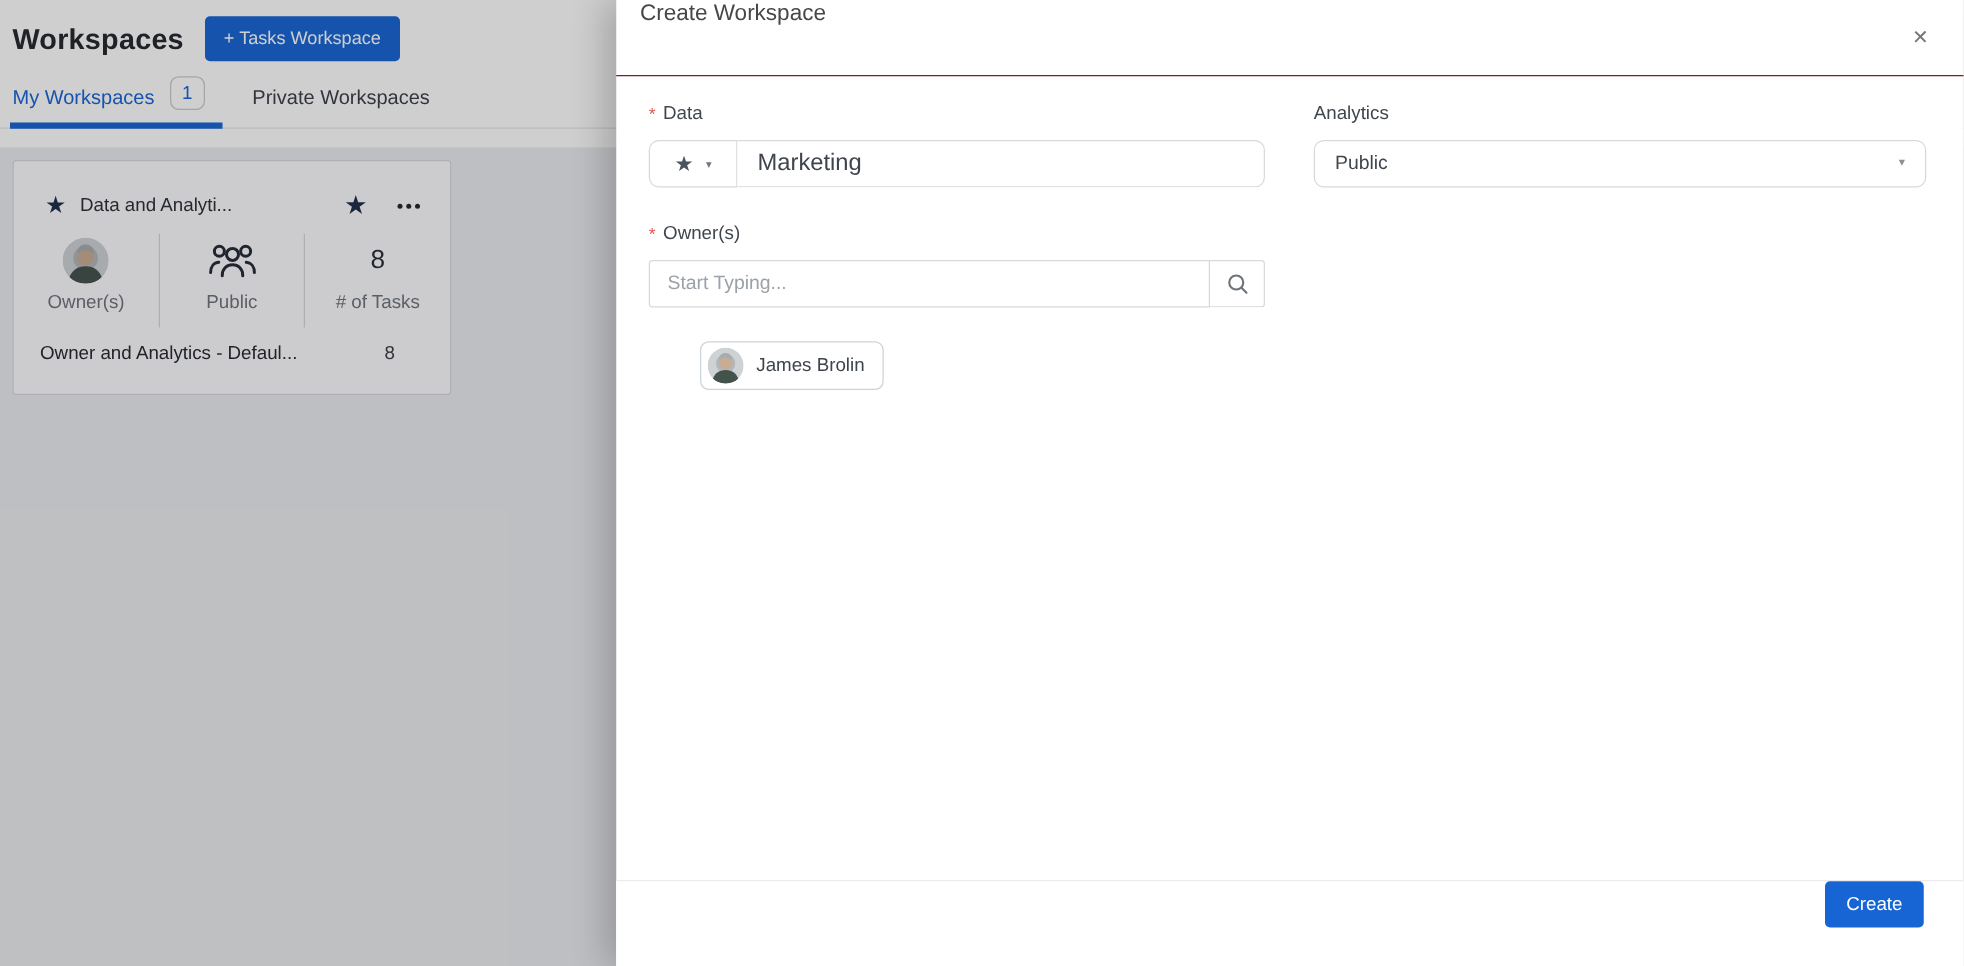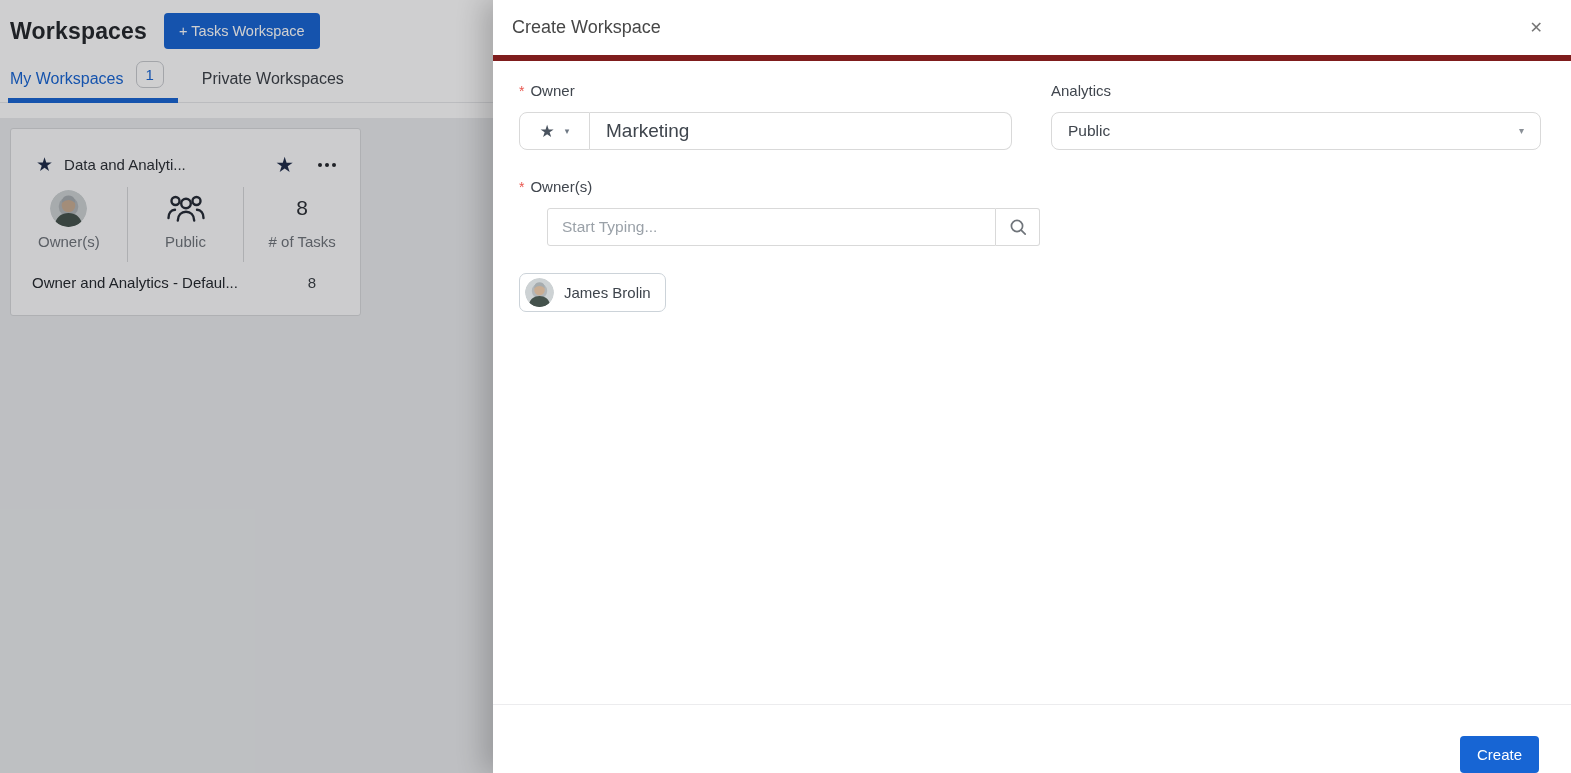--- a/index.html
+++ b/index.html
@@ -45,51 +45,51 @@
   .board-count { margin-left:auto; color:#3a3f45; }
 
   .card-footer { border-top:1px solid #d6d8da; padding:13px 16px 15px; background:#fafafb; border-radius:0 0 3px 3px; }
   .add-board-link { font-size:15px; color:#49566b; text-decoration:underline; cursor:pointer; }
 
   
   .backdrop { position:absolute; inset:0; background:rgba(15,17,20,0.2); }
 
   
   .drawer { position:absolute; top:0; left:493px; right:0; bottom:0; background:#fff; box-shadow:-10px 0 26px rgba(0,0,0,0.20); }
-  .drawer-header { height:61px; display:flex; align-items:center; padding:0 24px 0 19px; border-bottom:6px solid #7f1d1d; }
+  .drawer-header { height:61px; display:flex; padding:0 24px 0 19px; border-bottom:1px solid #7f1d1d; }
   .drawer-title { font-size:18px; color:#474747; font-weight:500; }
   .close-btn { margin-left:auto; font-size:16px; color:#767676; background:none; border:none; cursor:pointer; font-family:inherit; padding:4px; }
 
   .drawer-body { padding:21px 30px 0 26px; }
   .form-grid { display:flex; }
   .col-left { width:493px; }
   .col-right { width:491px; margin-left:39px; }
   .field-label { display:flex; align-items:center; font-size:15px; color:#40464e; margin-bottom:13px; }
   .req { color:#e8554d; margin-right:6px; font-size:14px; }
 
   .input-group { display:flex; height:38px; }
   .ig-addon { width:71px; border:1px solid #d9d9d9; border-radius:8px 0 0 8px; display:flex; align-items:center; justify-content:center; gap:10px; background:#fff; cursor:pointer; }
   .ig-addon .addon-star { color:#4a535f; font-size:17px; line-height:1; }
   .caret { font-size:9px; color:#6e7884; line-height:1; }
   .ig-input { flex:1; border:1px solid #d9d9d9; border-left:none; border-radius:0 8px 8px 0; padding:0 16px; font-size:19px; color:#3f454d; font-family:inherit; outline:none; background:#fff; }
 
   .select { height:38px; border:1px solid #d9d9d9; border-radius:8px; display:flex; align-items:center; padding:0 16px; font-size:15.5px; color:#3f454d; cursor:pointer; background:#fff; }
   .select .caret { margin-left:auto; color:#8a9097; font-size:10px; }
 
   .owner-section { margin-top:28px; }
-  .owner-row { display:flex; width:493px; height:38px;margin-left:28px; }
+  .owner-row { display:flex; width:493px; height:38px; }
   .owner-input { flex:1; border:1px solid #d9d9d9; border-radius:3px 0 0 3px; padding:0 14px; font-size:15.5px; color:#3f454d; font-family:inherit; outline:none; background:#fff; }
   .owner-input::placeholder { color:#9aa1a8; }
   .search-btn { width:44px; border:1px solid #d9d9d9; border-left:none; border-radius:0 3px 3px 0; background:#fff; display:flex; align-items:center; justify-content:center; cursor:pointer; }
 
-  .chip { display:inline-flex; align-items:center; margin-top:27px; border:1px solid #ccd3d9; border-radius:7px; padding:4px 14px 4px 5px; gap:10px; background:#fff; cursor:pointer; }
+  .chip { display:inline-flex; align-items:center; margin-top:27px; border:1px solid #ccd3d9; border-radius:7px; padding:4px 14px 4px 5px; gap:10px; background:#fff; cursor:pointer;margin-left:41px; }
   .chip .avatar-svg { width:29px; height:29px; }
   .chip-label { font-size:15px; color:#3e444c; }
 
-  .drawer-footer { position:absolute; left:0; right:0; bottom:0; height:69px; border-top:1px solid #ececee; display:flex; align-items:flex-end; justify-content:flex-end; padding-right:32px; background:#fff; }
+  .drawer-footer { position:absolute; left:0; right:0; bottom:0; height:69px; border-top:1px solid #ececee; display:flex; align-items:flex-start; justify-content:flex-end; padding-right:32px; background:#fff; }
   .btn-primary { background:#1765d4; color:#fff; border:none; border-radius:4px; font-size:15px; padding:10px 17px; font-family:inherit; cursor:pointer; }
 </style>
 </head>
 <body>
 
 <svg width="0" height="0" style="position:absolute" aria-hidden="true">
   <symbol id="portrait" viewBox="0 0 36 36">
     <circle cx="18" cy="18" r="18" fill="#cdd2d4"></circle>
     <path d="M8.5 15.5a9.5 8.8 0 0 1 19 0v1a9.5 9 0 0 1-19 0Z" fill="#b2b7ba"></path>
     <circle cx="18" cy="15" r="6.6" fill="#c9ad93"></circle>
@@ -173,21 +173,21 @@
   <div class="drawer-header">
     <div class="drawer-title">Create Workspace</div>
     <button class="close-btn">✕</button>
   </div>
 
   <div class="drawer-body">
     <div class="form-grid">
       <div class="col-left">
         <div class="field-label">
           <span class="req">*</span>
-          <span>Owner</span>
+          <span>Data</span>
         </div>
         <div class="input-group">
           <div class="ig-addon">
             <span class="addon-star">★</span>
             <span class="caret">▾</span>
           </div>
           <input class="ig-input" type="text" value="Marketing" style="">
         </div>
 
         <div class="owner-section">

